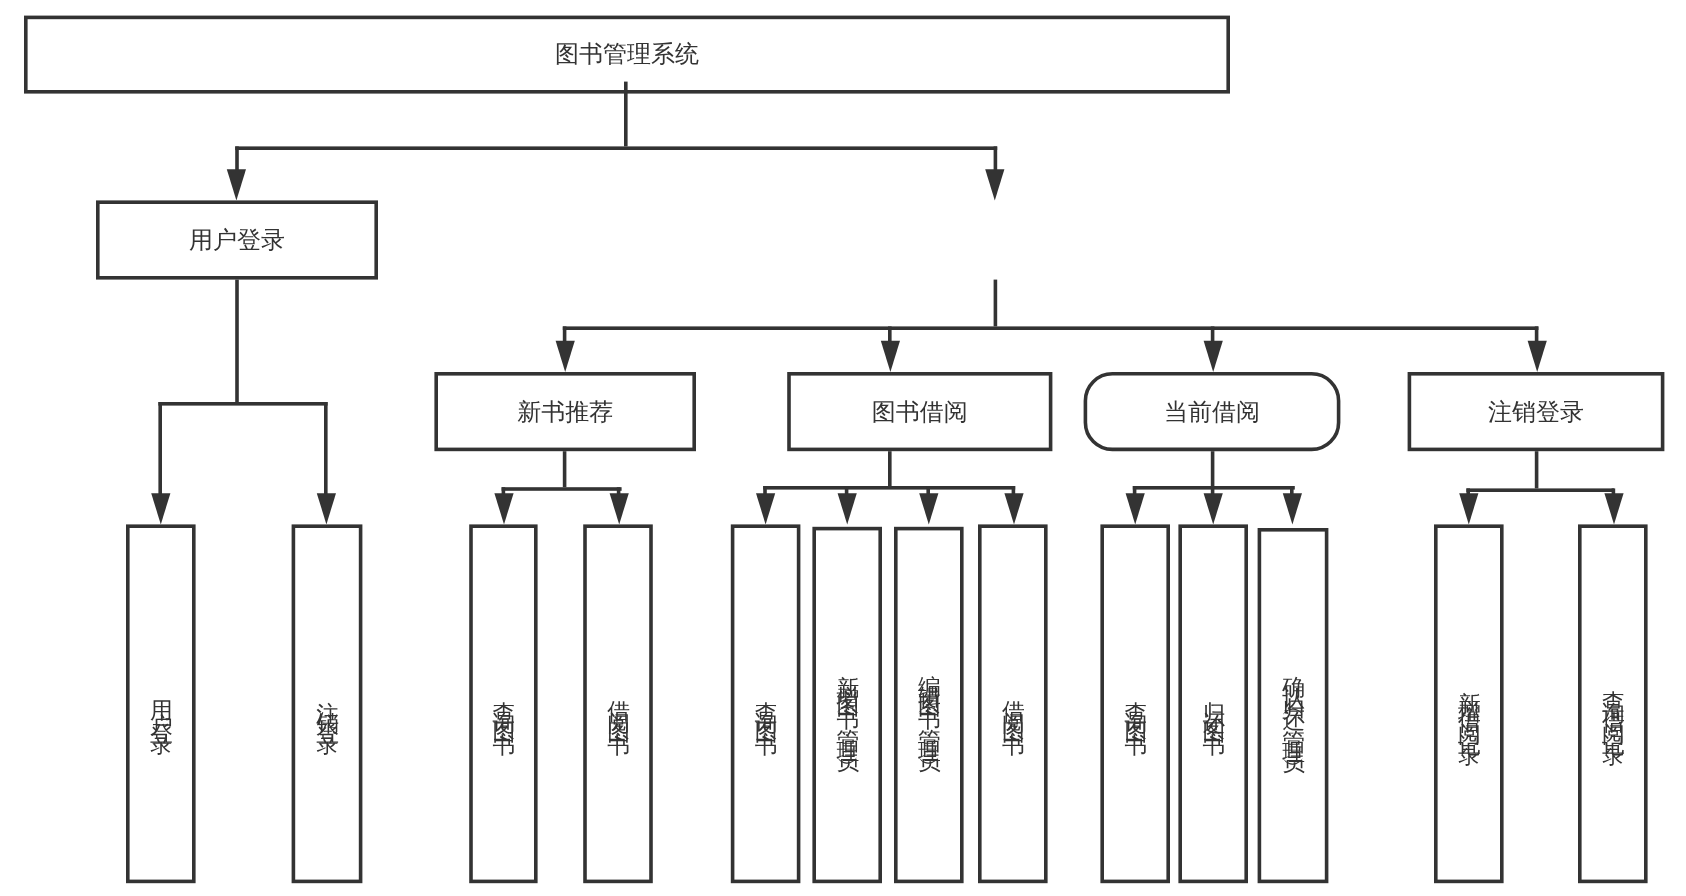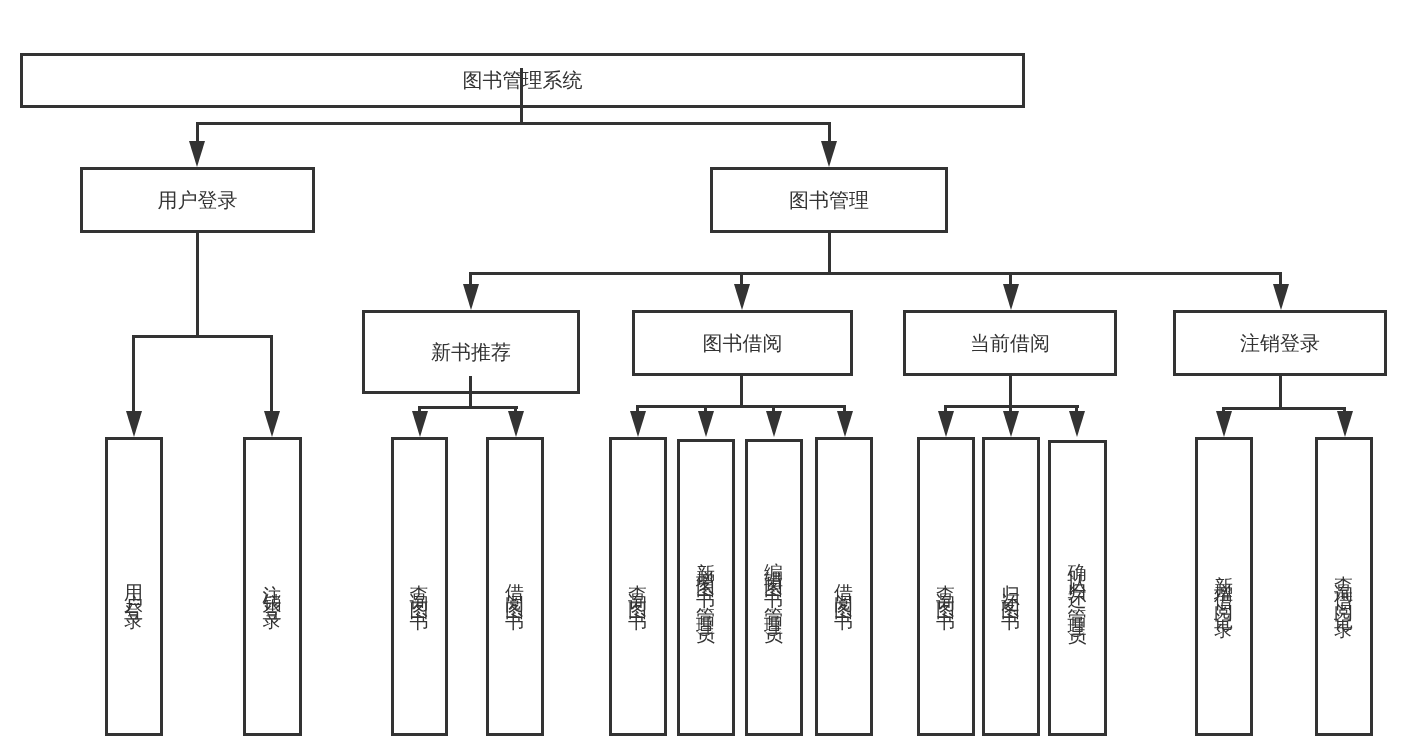--- a/index.html
+++ b/index.html
@@ -27,63 +27,60 @@
   #watermark{
     position:absolute;left:1184px;top:715px;font-size:20px;
     color:rgba(150,150,150,0.9);white-space:nowrap;letter-spacing:0.5px;
   }
 </style>
 </head>
 <body>
 
 <div id="stage">
 
-  <div class="node" style="left:20px;top:13px;width:1005px;height:55px;margin-top:40px;">
+  <div class="node" style="left:20px;top:13px;width:1005px;height:65px;">
     <span class="lbl">图书管理系统</span>
   </div>
 
   <div class="vline" style="left:520px;top:68px;height:54px;"></div>
   <div class="hline" style="left:196px;top:122px;width:635px;"></div>
   <div class="vline" style="left:196px;top:122px;height:24px;"></div>
   <div class="arrow" style="left:189px;top:141px;"></div>
   <div class="vline" style="left:828px;top:122px;height:24px;"></div>
   <div class="arrow" style="left:821px;top:141px;"></div>
 
   <div class="node" style="left:80px;top:167px;width:235px;height:66px;">
     <span class="lbl">用户登录</span>
-  </div>
-  <div class="node" style="left:710px;top:167px;width:238px;height:66px;">
-    <span class="lbl">图书管理</span>
   </div>
 
   <div class="vline" style="left:196px;top:233px;height:102px;"></div>
   <div class="hline" style="left:132px;top:335px;width:141px;"></div>
   <div class="vline" style="left:132px;top:335px;height:80px;"></div>
   <div class="arrow" style="left:126px;top:411px;"></div>
   <div class="vline" style="left:270px;top:335px;height:80px;"></div>
   <div class="arrow" style="left:264px;top:411px;"></div>
 
   <div class="vline" style="left:828px;top:233px;height:39px;"></div>
   <div class="hline" style="left:469px;top:272px;width:813px;"></div>
   <div class="vline" style="left:469px;top:272px;height:16px;"></div>
   <div class="arrow" style="left:463px;top:284px;"></div>
   <div class="vline" style="left:740px;top:272px;height:16px;"></div>
   <div class="arrow" style="left:734px;top:284px;"></div>
   <div class="vline" style="left:1009px;top:272px;height:16px;"></div>
   <div class="arrow" style="left:1003px;top:284px;"></div>
   <div class="vline" style="left:1279px;top:272px;height:16px;"></div>
   <div class="arrow" style="left:1273px;top:284px;"></div>
 
-  <div class="node" style="left:362px;top:310px;width:218px;height:84px;text-align:right;">
+  <div class="node" style="left:362px;top:310px;width:218px;height:66px;text-align:right;">
     <span class="lbl">新书推荐</span>
   </div>
-  <div class="node" style="left:632px;top:310px;width:221px;height:66px;justify-content:center;">
+  <div class="node" style="left:656px;top:310px;width:221px;height:66px;justify-content:center;">
     <span class="lbl">图书借阅</span>
   </div>
-  <div class="node" style="left:903px;top:310px;width:214px;height:66px;">
+  <div class="node" style="left:903px;top:310px;width:214px;height:66px;border-radius:24px;">
     <span class="lbl">当前借阅</span>
   </div>
   <div class="node" style="left:1173px;top:310px;width:214px;height:66px;">
     <span class="lbl">注销登录</span>
   </div>
 
   <div class="vline" style="left:469px;top:376px;height:30px;"></div>
   <div class="hline" style="left:418px;top:406px;width:100px;"></div>
   <div class="vline" style="left:418px;top:406px;height:9px;"></div>
   <div class="arrow" style="left:412px;top:411px;"></div>

